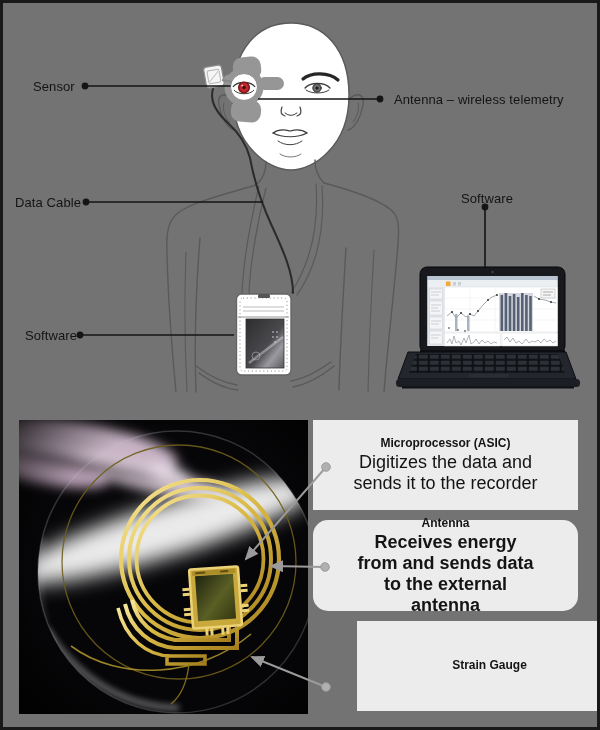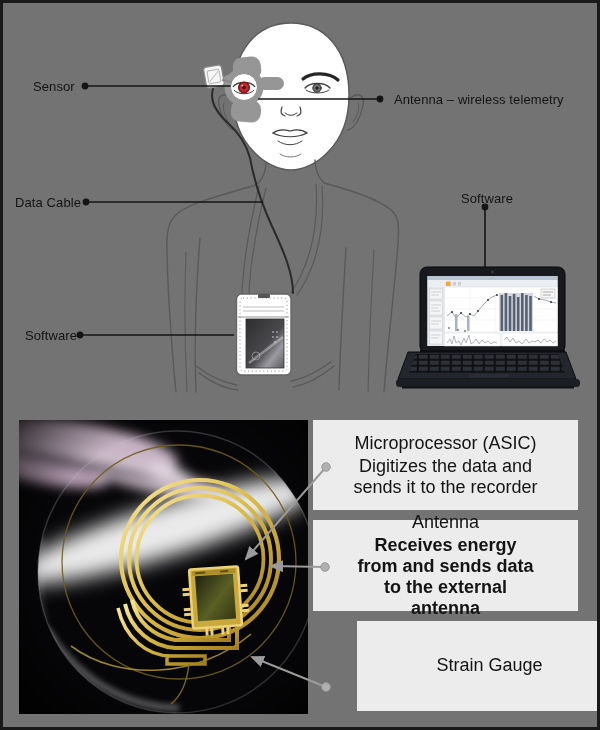--- a/index.html
+++ b/index.html
@@ -3,24 +3,24 @@
 <meta charset="utf-8">
 <style>
   html,body{margin:0;padding:0;background:#ffffff;}
   .frame{position:relative;width:600px;height:730px;background:#737373;overflow:hidden;
          font-family:"Liberation Sans",sans-serif;}
   .frame-border{position:absolute;inset:0;border:3px solid #191919;pointer-events:none;z-index:50;}
   svg{position:absolute;display:block;}
   .toplabel{position:absolute;font-size:13px;color:#141414;white-space:nowrap;letter-spacing:.1px;z-index:5;}
   .callout{position:absolute;left:313px;width:265px;background:#ececec;color:#141414;
            display:flex;flex-direction:column;justify-content:center;text-align:center;z-index:4;}
-  .callout h3{margin:0 0 2px 0;font-size:18px;font-weight:normal;}
+  .callout h3{margin:0 0 2px 0;font-size:12px;font-weight:bold;}
   .callout p{margin:0 auto;font-size:18px;line-height:21px;}
   .c1{top:420px;height:90px;} .c1 p{max-width:215px;}
-  .c2{top:520px;height:91px;} .c2 p{max-width:180px;font-weight:bold;}
+  .c2{top:520px;height:91px;border-radius:15px;} .c2 p{max-width:180px;font-weight:bold;}
   .c3{top:621px;height:90px;margin-left:44px;} .c3 p{max-width:242px;}
   .overlay{z-index:10;pointer-events:none;}
 </style>
 </head>
 <body>
 
 <div class="frame">
   <div class="frame-border"></div>
 
   <svg width="600" height="412" viewBox="0 0 600 412" style="left:0;top:0;">

